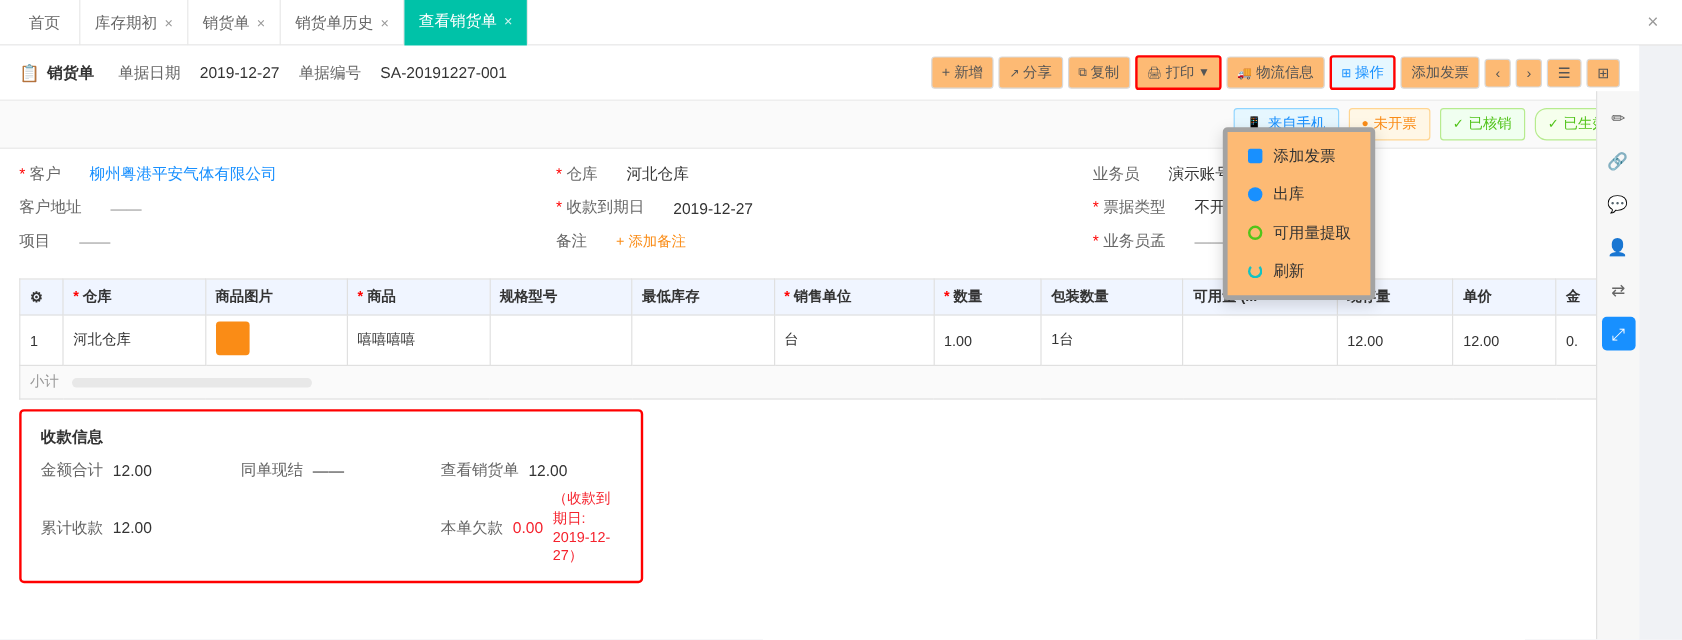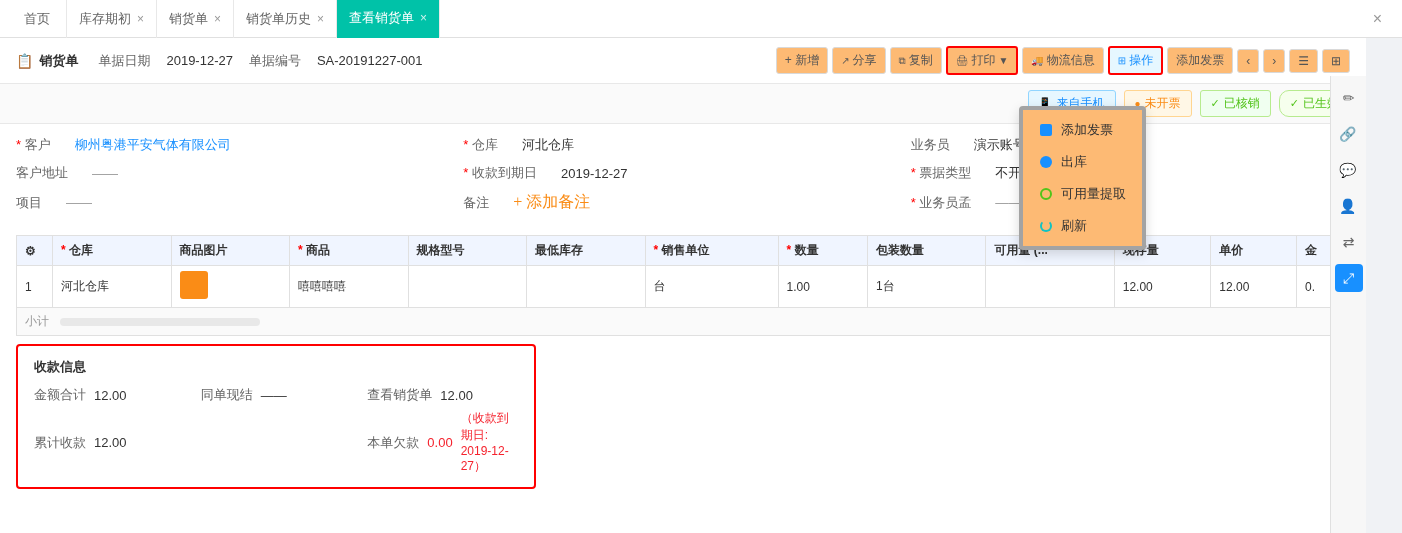--- a/index.html
+++ b/index.html
@@ -34,21 +34,21 @@
     .action-btn.green-tag { background: #f6ffed; border-color: #b7eb8f; color: #52c41a; border-radius: 10px; }
 
     
     .form-section { padding: 12px 16px; }
     .form-row { display: flex; align-items: center; margin-bottom: 10px; gap: 8px; flex-wrap: wrap; }
     .field-label { color: #666; white-space: nowrap; }
     .field-label.required::before { content: "* "; color: #f00; }
     .field-value { color: #333; }
     .field-value.link { color: #1890ff; cursor: pointer; }
     .field-value.dashes { color: #999; }
-    .add-note-btn { color: #fa8c16; cursor: pointer; font-size: 16px; font-family: Liberation Serif, serif; }
+    .add-note-btn { color: #fa8c16; cursor: pointer; font-size: 12px; }
     .add-note-btn::before { content: "+ "; }
     .field-group { display: flex; align-items: center; gap: 24px; flex: 1; }
     .field-group-right { margin-left: auto; }
 
     
     .table-wrapper { padding: 0 16px; }
     .data-table { width: 100%; border-collapse: collapse; font-size: 12px; }
     .data-table th { background: #f0f5ff; border: 1px solid #e0e0e0; padding: 6px 8px; text-align: left; color: #333; white-space: nowrap; }
     .data-table th.required::before { content: "* "; color: #f00; }
     .data-table td { border: 1px solid #e0e0e0; padding: 5px 8px; background: #fff; }

